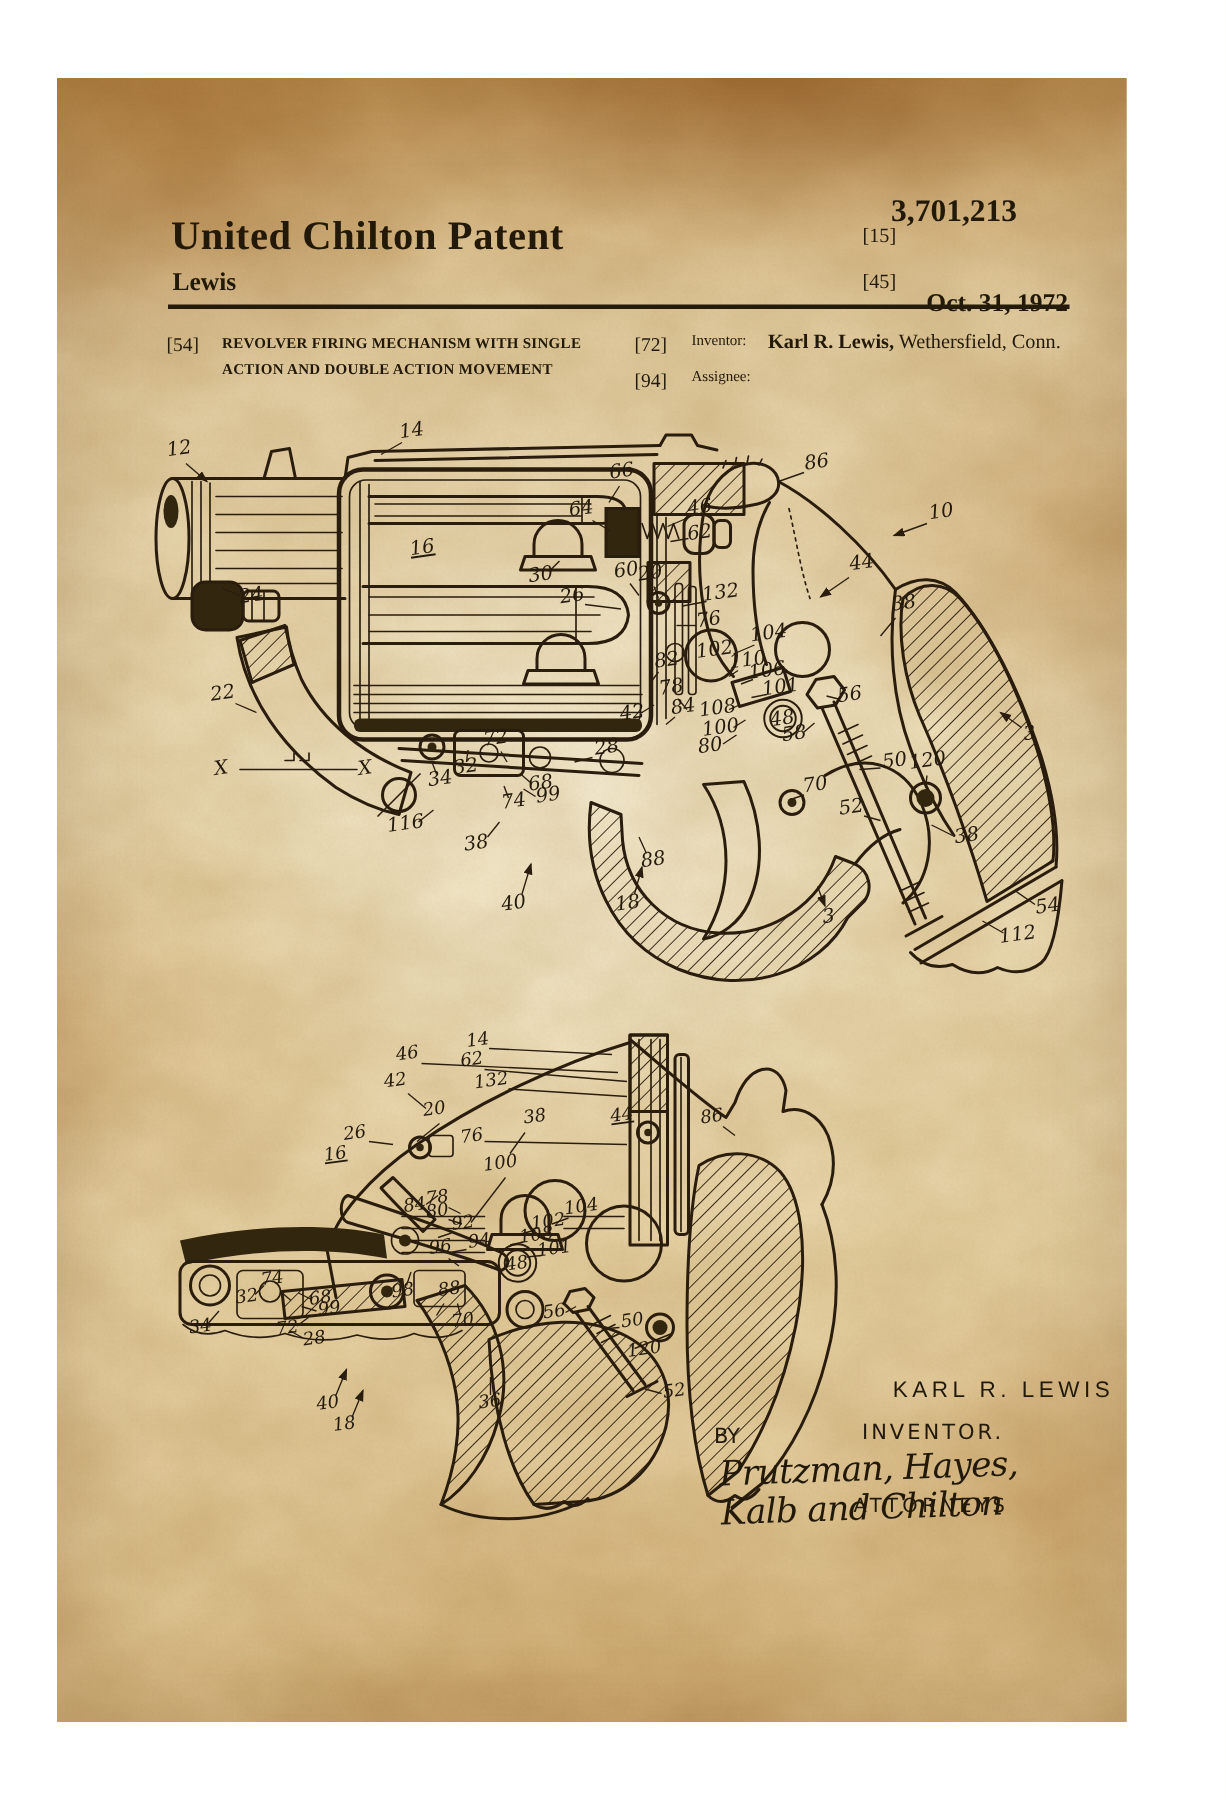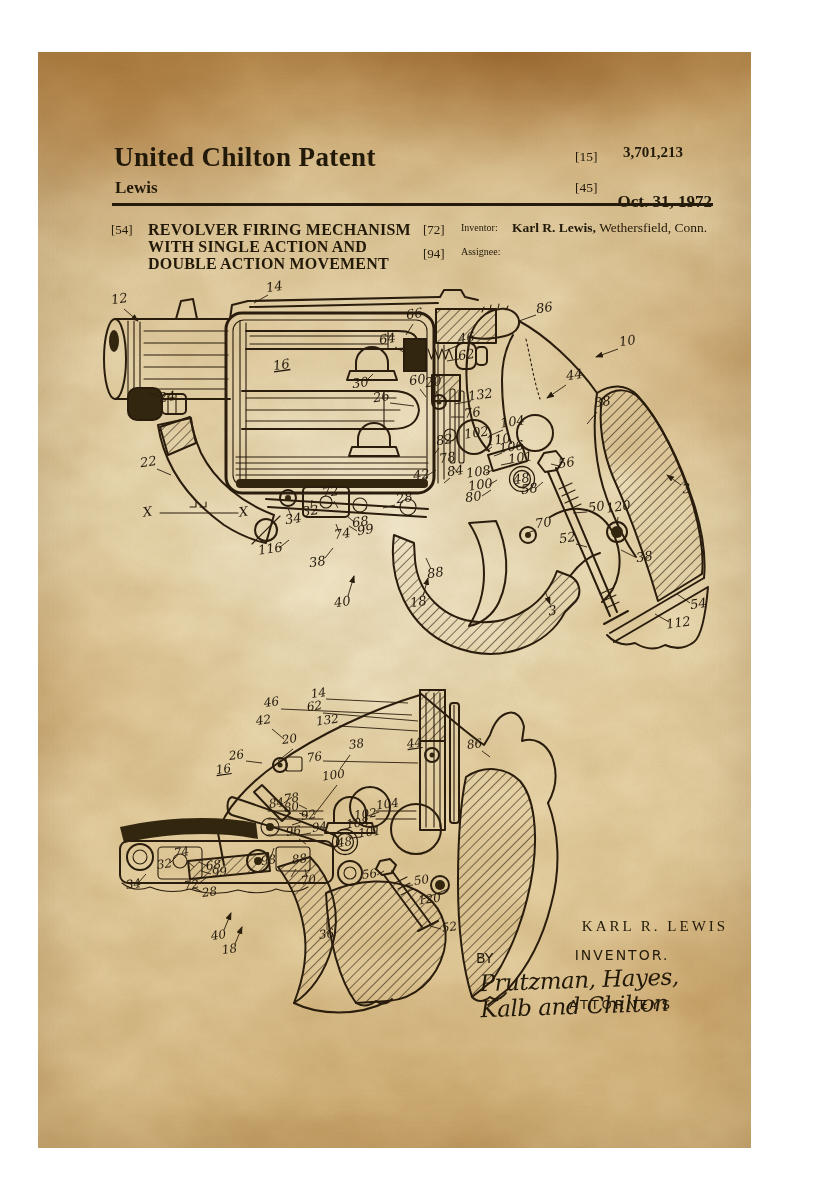--- a/index.html
+++ b/index.html
@@ -15,33 +15,33 @@
       radial-gradient(ellipse 45% 22% at 0% 58%, rgba(205,163,98,.40), rgba(205,163,98,0) 70%),
       radial-gradient(ellipse 60% 26% at 50% 102%, rgba(200,156,92,.48), rgba(200,156,92,0) 72%),
       radial-gradient(ellipse 34% 18% at 94% 86%, rgba(198,152,88,.45), rgba(198,152,88,0) 70%),
       linear-gradient(180deg,#cfa76a 0%,#e7d4ab 14%,#f0e3c0 42%,#ecdab0 72%,#e0c693 100%);
     box-shadow:inset 0 0 70px rgba(120,72,22,.28);}
   .grain{position:absolute;left:0;top:0;width:100%;height:100%;mix-blend-mode:multiply;pointer-events:none;}
   .abs{position:absolute;color:#221909;}
   .h-title{left:76px;top:90px;font-size:27px;font-weight:bold;letter-spacing:.4px;}
   .h-lewis{left:77px;top:126px;font-size:17px;font-weight:bold;}
   .h-tag{font-size:13.5px;}
-  .h-num{left:556px;top:92px;width:118px;text-align:center;font-size:15px;font-weight:bold;}
+  .h-num{left:556px;top:76px;width:118px;text-align:left;font-size:21px;font-weight:bold;}
   .h-date{left:538px;top:125px;width:136px;text-align:right;font-size:17px;font-weight:bold;margin-top:15px;}
   .rule{left:74px;top:151px;width:601px;height:3px;background:#241b0c;}
   .i-tag{font-size:13px;}
-  .i-title{left:110px;top:169px;width:266px;font-size:16px;font-weight:bold;line-height:17px;letter-spacing:.2px;}
+  .i-title{left:110px;top:169px;width:266px;font-size:10px;font-weight:bold;line-height:17px;letter-spacing:.2px;}
   .i-lbl{font-size:10px;}
   .i-val{font-size:13.5px;}
   .i-inv{left:474px;top:168px;width:200px;}
   .i-asg{left:474px;top:193px;width:202px;line-height:16px;text-align:justify;font-weight:bold;}
   .f-caption{left:474px;top:848px;width:220px;text-align:center;font-size:14px;letter-spacing:2px;
              font-family:"DejaVu Sans",sans-serif;margin-top:47px;}
-  .f-name{left:487px;top:866px;width:260px;text-align:center;font-size:15px;letter-spacing:3px;
-          font-family:Liberation Serif, serif;}
+  .f-name{left:501px;top:866px;width:260px;text-align:center;font-size:15px;letter-spacing:3px;
+          font-family:Liberation Sans, sans-serif;}
   .f-by{left:438px;top:898px;width:250px;font-family:"DejaVu Sans",sans-serif;font-size:14px;}
   .f-sig{display:inline-block;font-family:"DejaVu Serif",serif;font-style:italic;font-size:23px;
          transform:rotate(-2deg);margin-left:4px;letter-spacing:-.5px;}
   .f-att{left:493px;top:945px;width:180px;text-align:center;font-size:13px;letter-spacing:3px;
          font-family:"DejaVu Sans",sans-serif;}
   svg.fig{position:absolute;overflow:visible;}
   .ln{fill:none;stroke:#2a1d0d;stroke-width:2;stroke-linecap:round;stroke-linejoin:round;}
   .ln1{fill:none;stroke:#2a1d0d;stroke-width:1.1;stroke-linecap:round;stroke-linejoin:round;}
   .ln3{fill:none;stroke:#2a1d0d;stroke-width:3;stroke-linejoin:round;}
   .fillk{fill:#32260f;stroke:none;}

